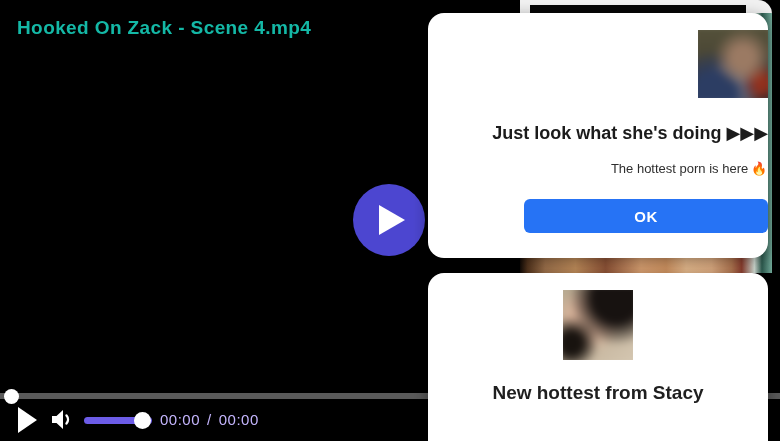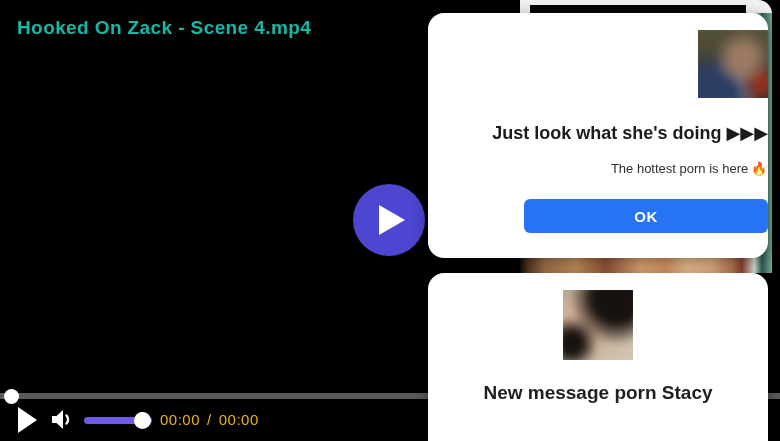--- a/index.html
+++ b/index.html
@@ -16,21 +16,21 @@
 
   .seek-bar{position:absolute;left:0;top:393px;width:780px;height:6px;background:#5a5a5a;cursor:pointer;}
   .seek-thumb{position:absolute;left:4px;top:389px;width:15px;height:15px;border-radius:50%;background:#fff;cursor:pointer;}
 
   .play-btn{position:absolute;left:18px;top:407px;width:0;height:0;cursor:pointer;
             border-left:19px solid #fff;border-top:13px solid transparent;border-bottom:13px solid transparent;}
   .volume-btn{position:absolute;left:48px;top:406px;width:27px;height:27px;cursor:pointer;}
   .vol-track{position:absolute;left:84px;top:417px;width:68px;height:7px;border-radius:4px;
              background:#6c5ce7;cursor:pointer;}
   .vol-thumb{position:absolute;left:134px;top:412px;width:17px;height:17px;border-radius:50%;background:#fff;cursor:pointer;}
-  .time{position:absolute;left:160px;top:411px;color:#eab308;font-size:15px;display:flex;gap:7px;letter-spacing:.5px;}
+  .time{position:absolute;left:160px;top:411px;color:#c4b5fd;font-size:15px;display:flex;gap:7px;letter-spacing:.5px;}
 
   
   .bg-ad{position:absolute;left:520px;top:0;width:252px;height:273px;background:#f1f1f1;
          border-top-right-radius:14px;overflow:hidden;cursor:pointer;}
   .bg-ad-darkline{position:absolute;left:10px;top:5px;width:216px;height:30px;background:#060606;}
   .bg-ad-photo{position:absolute;left:0;top:13px;width:252px;height:260px;
     background:
       radial-gradient(circle at 86% 55%, #a8281f 0 5px, rgba(168,40,31,0) 13px),
       linear-gradient(90deg,#120b07 0%,#57371f 3%,#a4764f 10%,#c8935f 22%,#96583a 34%,#e3a877 48%,
                       #d99a66 58%,#efc193 66%,#e7b488 76%,#b97c55 84%,#934232 88%,
@@ -110,16 +110,16 @@
     </div>
     <div class="p1-heading">Just look what she's doing ▶▶▶</div>
     <div class="p1-sub">The hottest porn is here 🔥</div>
     <button class="ok-btn">OK</button>
   </div>
 
   <div class="popup popup2">
     <div class="thumb-wrap t2">
       <div class="thumb t2g"></div>
     </div>
-    <div class="p2-heading">New message porn Stacy</div>
+    <div class="p2-heading">New hottest from Stacy</div>
   </div>
 
 </div>
 
 </body></html>

